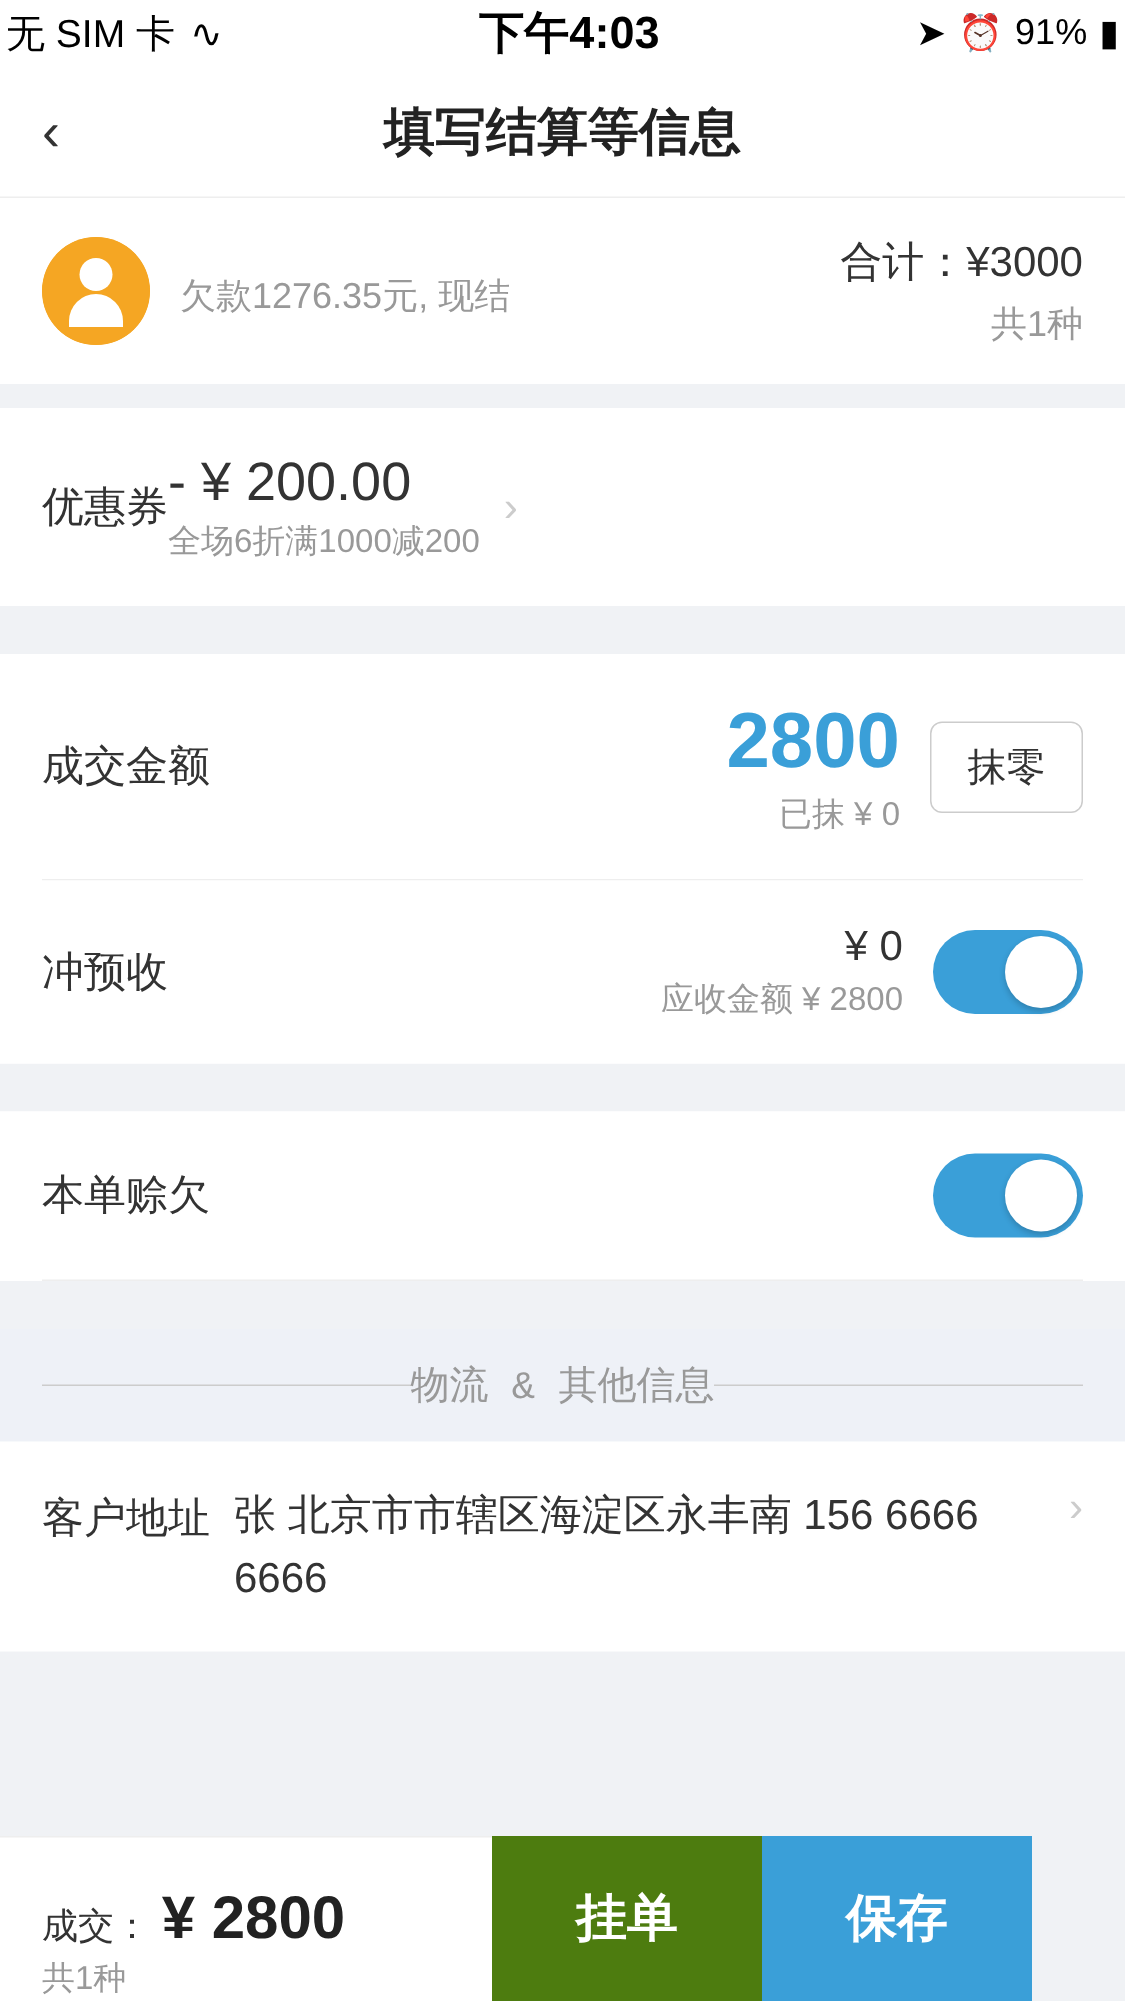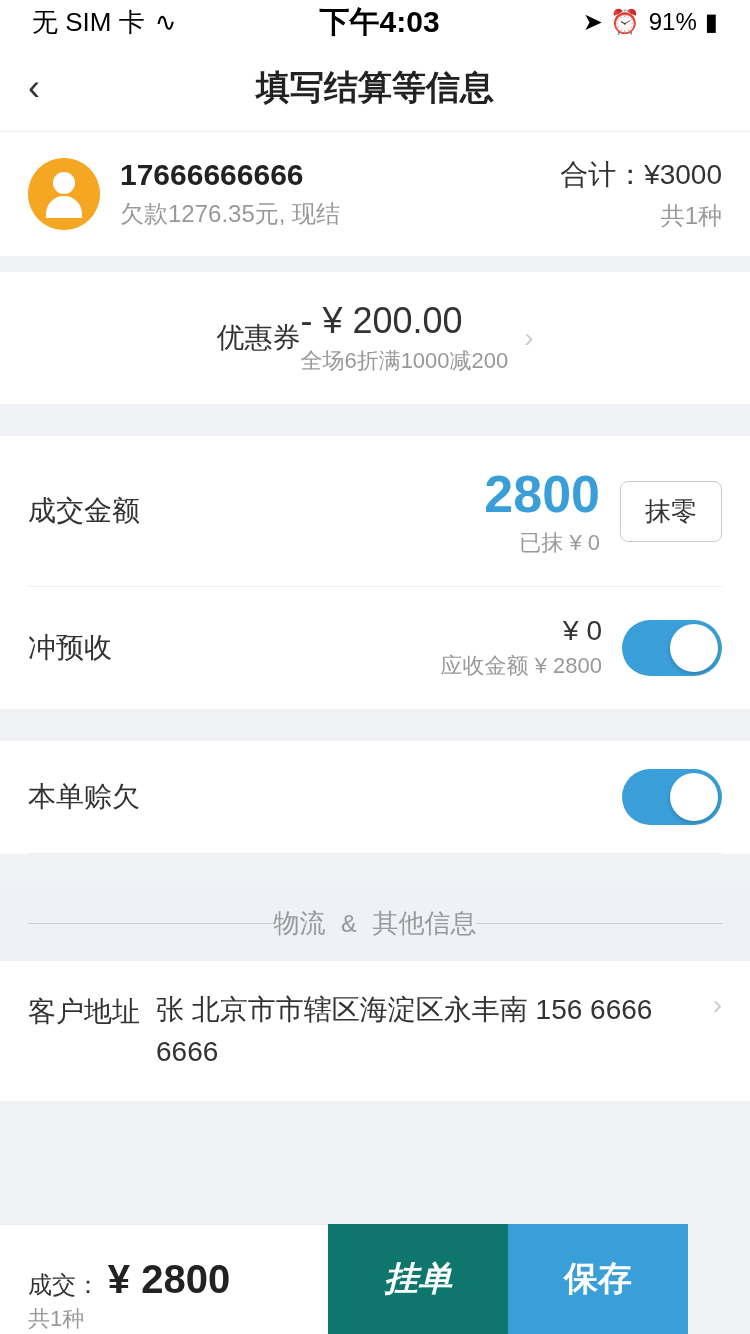--- a/index.html
+++ b/index.html
@@ -13,21 +13,21 @@
       font-size: 28px;
     }
 
     
     .status-bar {
       height: 44px;
       background: #fff;
       display: flex;
       align-items: center;
       justify-content: space-between;
-      padding: 0 32px;
+      padding: 0 4px;
       font-size: 26px;
       font-weight: 500;
     }
     .status-left { display: flex; align-items: center; gap: 10px; }
     .status-center { font-size: 30px; font-weight: 600; }
     .status-right { display: flex; align-items: center; gap: 8px; font-size: 24px; }
 
     
     .nav-bar {
       height: 88px;
@@ -136,21 +136,21 @@
       background: #eee;
       margin: 0 28px;
     }
 
     
     .row-item {
       background: #fff;
       padding: 28px 28px;
       display: flex;
       align-items: center;
-      justify-content: center;
+      justify-content: flex-start;
       min-height: 88px;
     }
     .row-label {
       font-size: 28px;
       color: #333;
     }
     .row-right {
       display: flex;
       align-items: center;
       gap: 16px;
@@ -335,21 +335,21 @@
       width: 180px;
       border: none;
       font-size: 34px;
       font-weight: 600;
       color: #fff;
       cursor: pointer;
       display: flex;
       align-items: center;
       justify-content: center;
     }
-    .btn-hang { background: #0f766e; font-style: italic; }
+    .btn-hang { background: #4d7c0f; }
     .btn-save { background: #3a9fd8; }
   </style>
 </head>
 <body>
 
 <div class="status-bar">
   <div class="status-left">
     <span>无 SIM 卡</span>
     <span>∿</span>
   </div>
@@ -371,21 +371,20 @@
 
   <div class="card">
     <div class="customer-row">
       <div class="customer-left">
         <div class="avatar">
           <div class="avatar-inner">
             <div class="avatar-figure"></div>
           </div>
         </div>
         <div class="customer-info">
-          <div class="customer-phone">17666666666</div>
           <div class="customer-sub">欠款1276.35元, 现结</div>
         </div>
       </div>
       <div class="customer-right">
         <div class="total-amount">合计：¥3000</div>
         <div class="total-count">共1种</div>
       </div>
     </div>
   </div>
 

